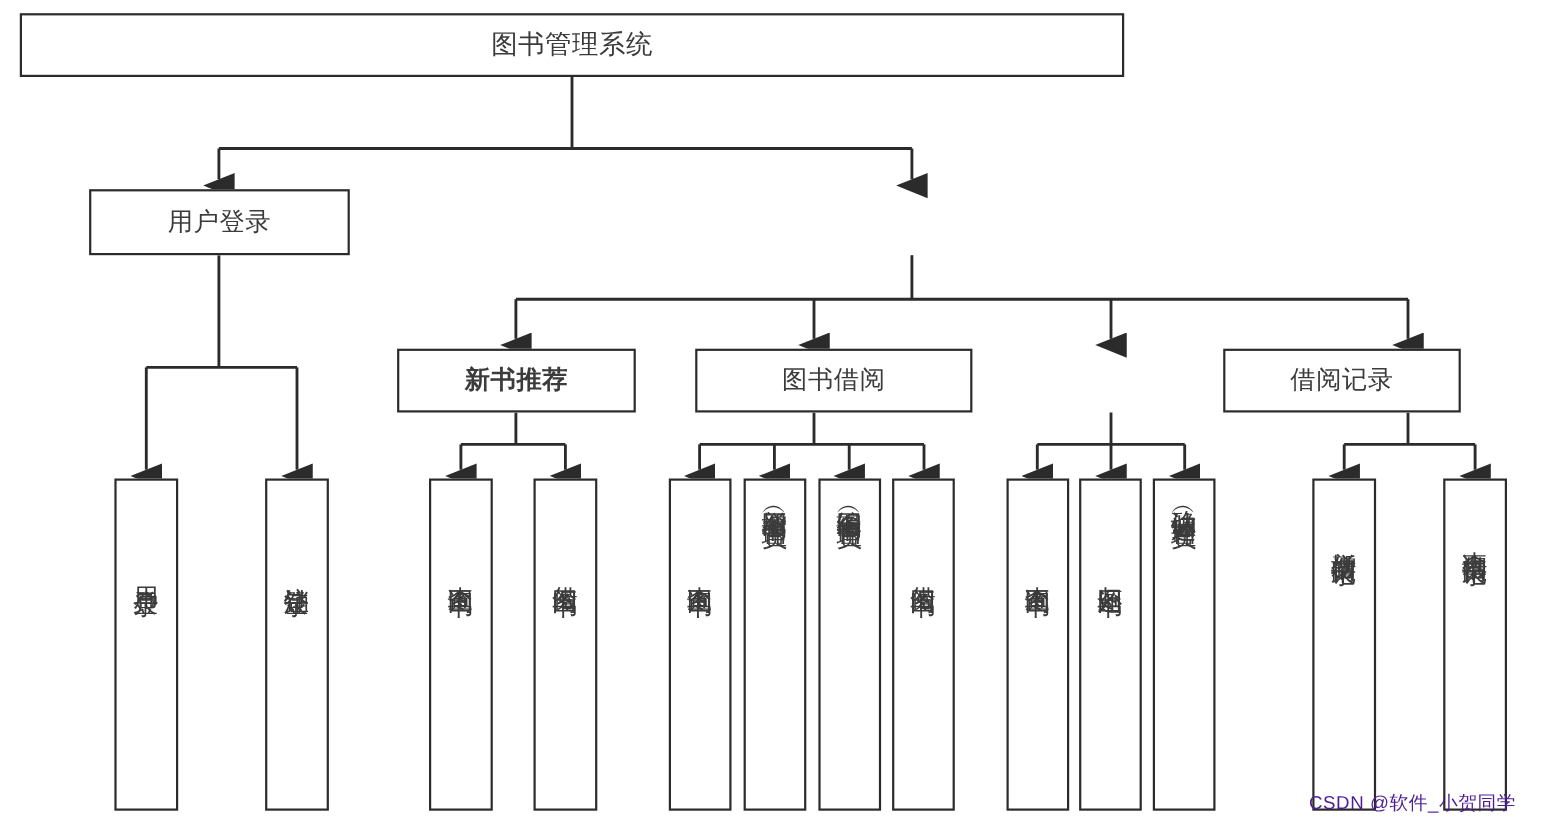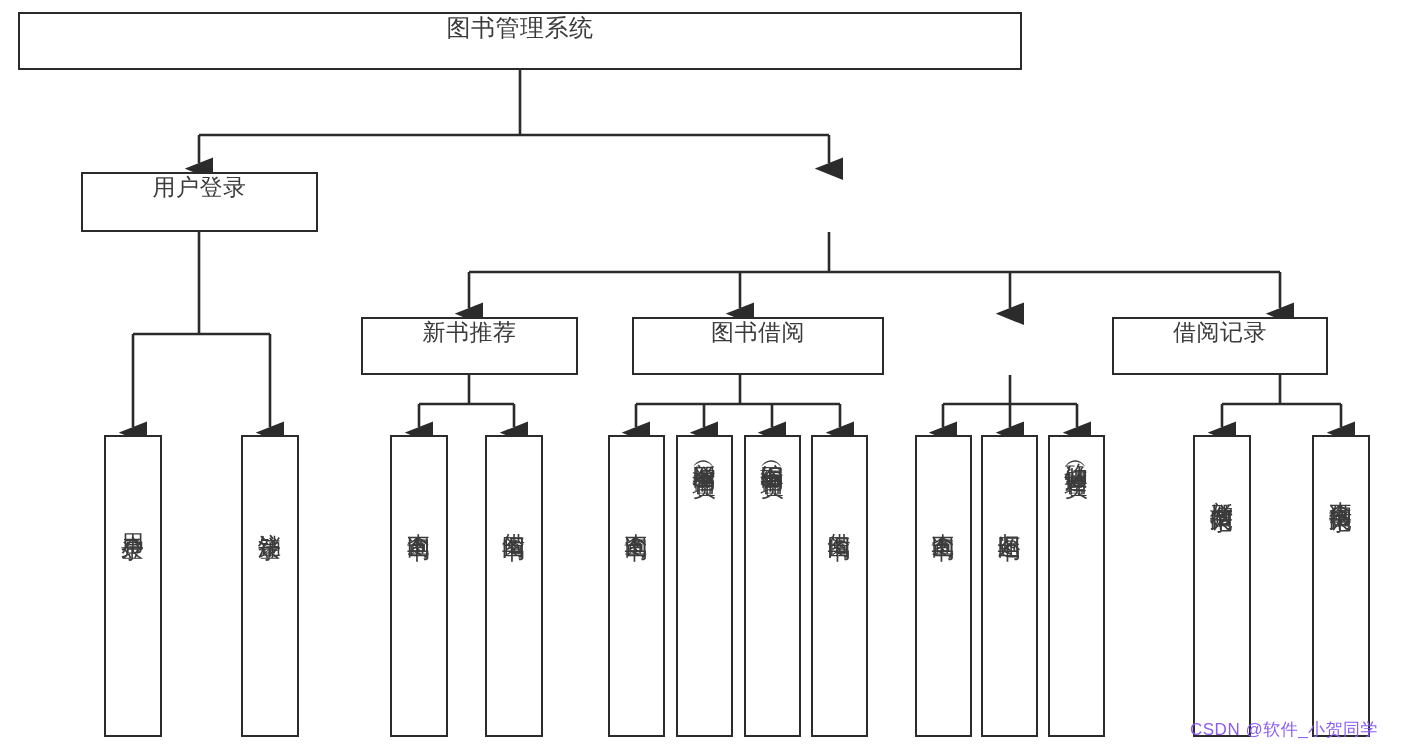--- a/index.html
+++ b/index.html
@@ -25,21 +25,21 @@
     width: 1405px;
     height: 747px;
     pointer-events: none;
   }
   .node {
     position: absolute;
     box-sizing: border-box;
     border: 2.5px solid #2b2b2b;
     background: #ffffff;
     display: flex;
-    align-items: flex-start;
+    align-items: center;
     justify-content: center;
     color: #3b3b3b;
   }
   .node-label {
     color: #3b3b3b;
     line-height: 1.18;
     letter-spacing: 0.5px;
     white-space: nowrap;
   }
   
@@ -70,21 +70,21 @@
   }
   .node.vert.midlow .node-label {
     margin-top: 42px;
   }
   .node.vert.top .node-label {
     margin-top: 4px;
   }
   .watermark {
     position: absolute;
     font-size: 17px;
-    color: #8b5cf6;
+    color: #4c1d95;
     white-space: nowrap;
     letter-spacing: 0.5px;
   }
 </style>
 </head>
 <body>
 
 <div id="diagram-canvas">
 
   <svg id="edge-layer" viewBox="0 0 1405 747" width="1405" height="747" xmlns="http://www.w3.org/2000/svg">
@@ -138,21 +138,21 @@
   </svg>
 
   <div class="node horiz root" style="left:18px; top:12px; width:1004px; height:58px;">
     <span class="node-label">图书管理系统</span>
   </div>
 
   <div class="node horiz" style="left:81px; top:172px; width:237px; height:60px;">
     <span class="node-label">用户登录</span>
   </div>
 
-  <div class="node horiz" style="left:361px; top:317px; width:217px; height:58px;">
+  <div class="node horiz" style="left:361px; top:317px; width:217px; height:58px;font-weight:bold;">
     <span class="node-label">新书推荐</span>
   </div>
   <div class="node horiz" style="left:632px; top:317px; width:252px; height:58px;">
     <span class="node-label">图书借阅</span>
   </div>
   <div class="node horiz" style="left:1112px; top:317px; width:216px; height:58px;">
     <span class="node-label">借阅记录</span>
   </div>
 
   <div class="node vert mid" style="left:104px; top:435px; width:58px; height:302px;">

